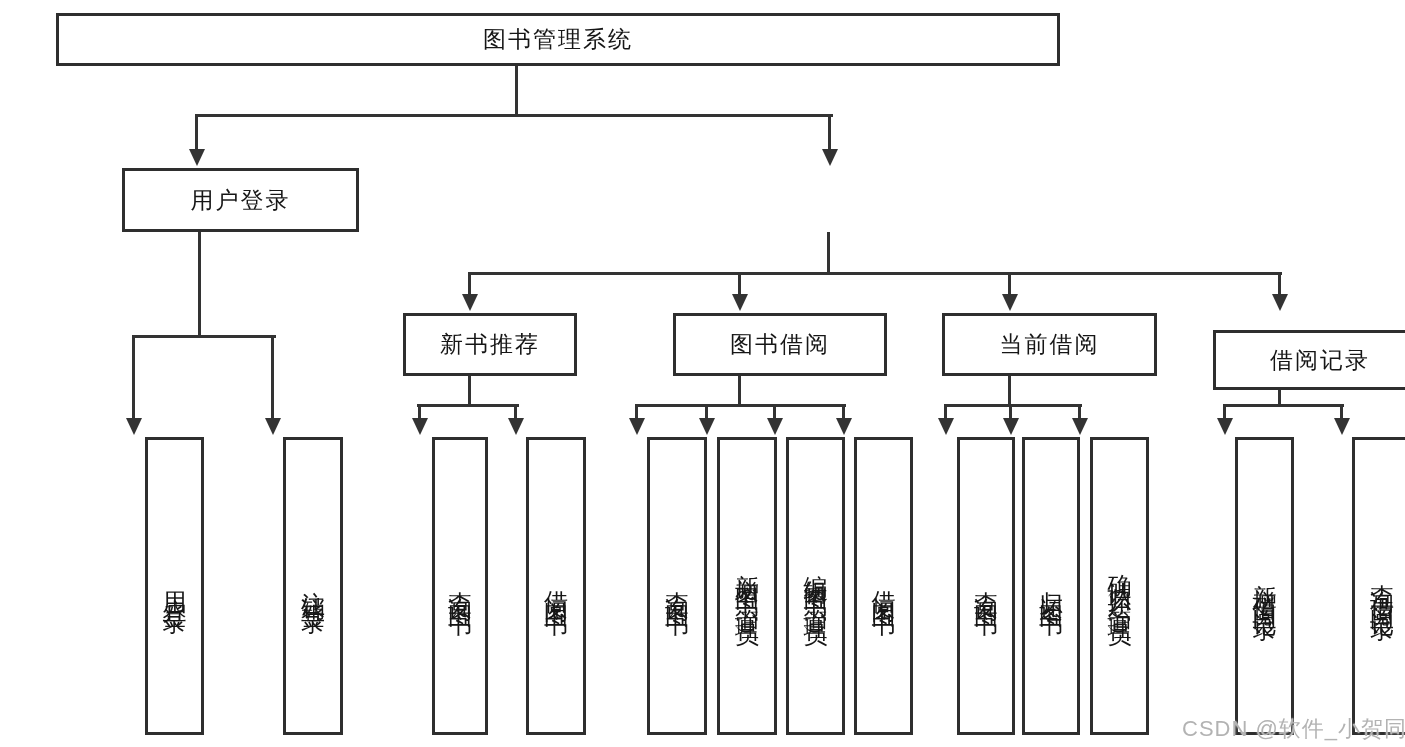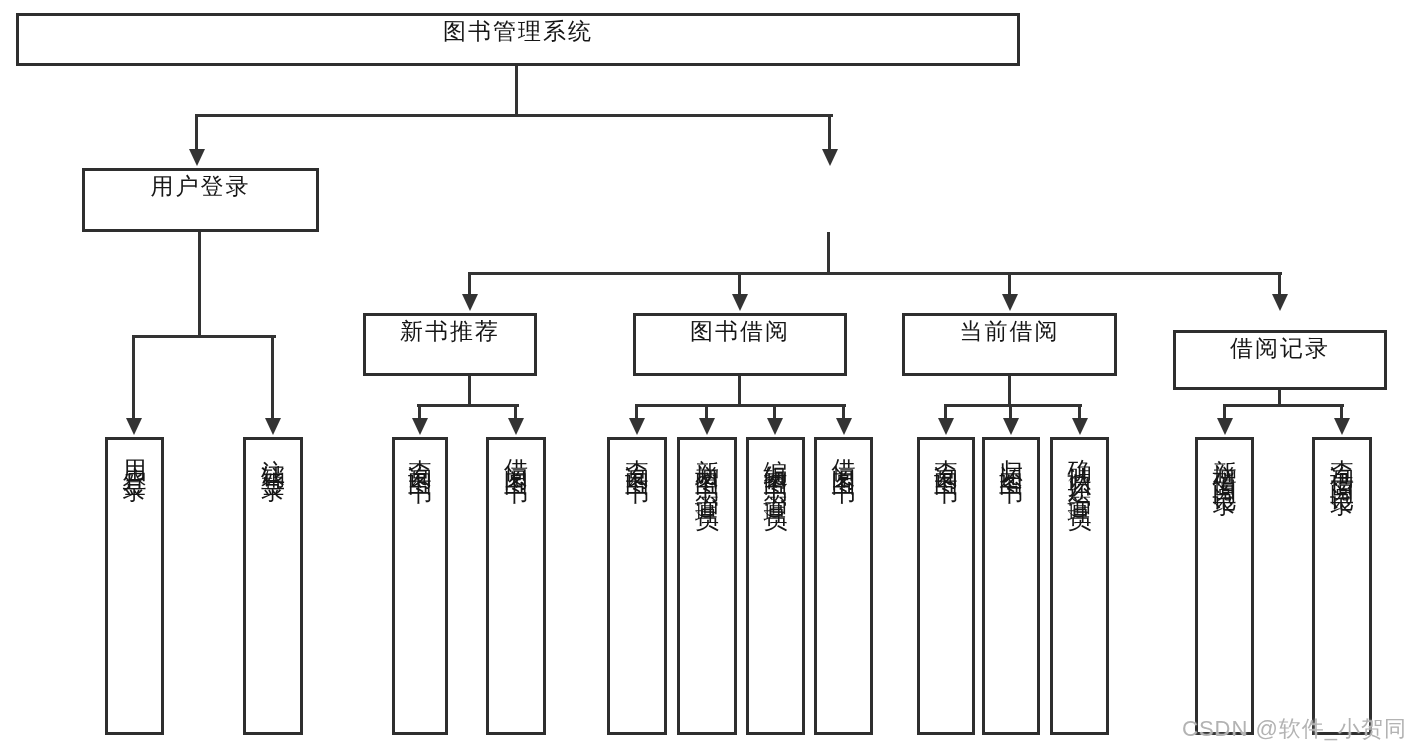--- a/index.html
+++ b/index.html
@@ -9,26 +9,27 @@
     background:#ffffff;
     font-family:"Liberation Sans", sans-serif;
     overflow:hidden;
   }
   .box{
     position:absolute;
     background:#ffffff;
     border:3px solid #2e2e2e;
     box-sizing:border-box;
     display:flex;
-    align-items:flex-start;
+    align-items:center;
     justify-content:center;
     color:#161616;
     font-size:23px;
     letter-spacing:2px;
     z-index:2;
+    margin-left:40px;
   }
   .vbox span{
     writing-mode:vertical-rl;
     text-orientation:mixed;
     font-size:24px;
     letter-spacing:7px;
     color:#161616;
   }
   .hline,.vline{
     position:absolute;

